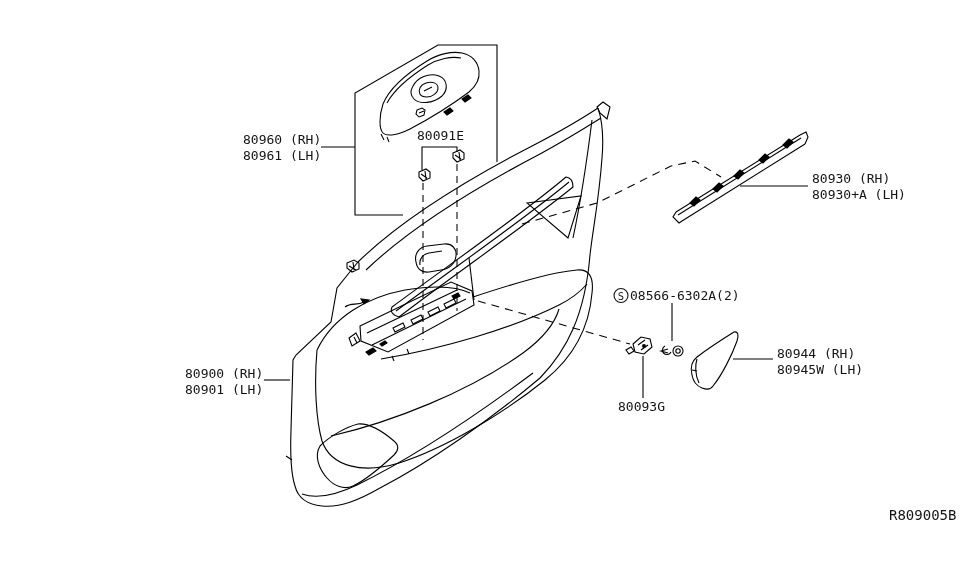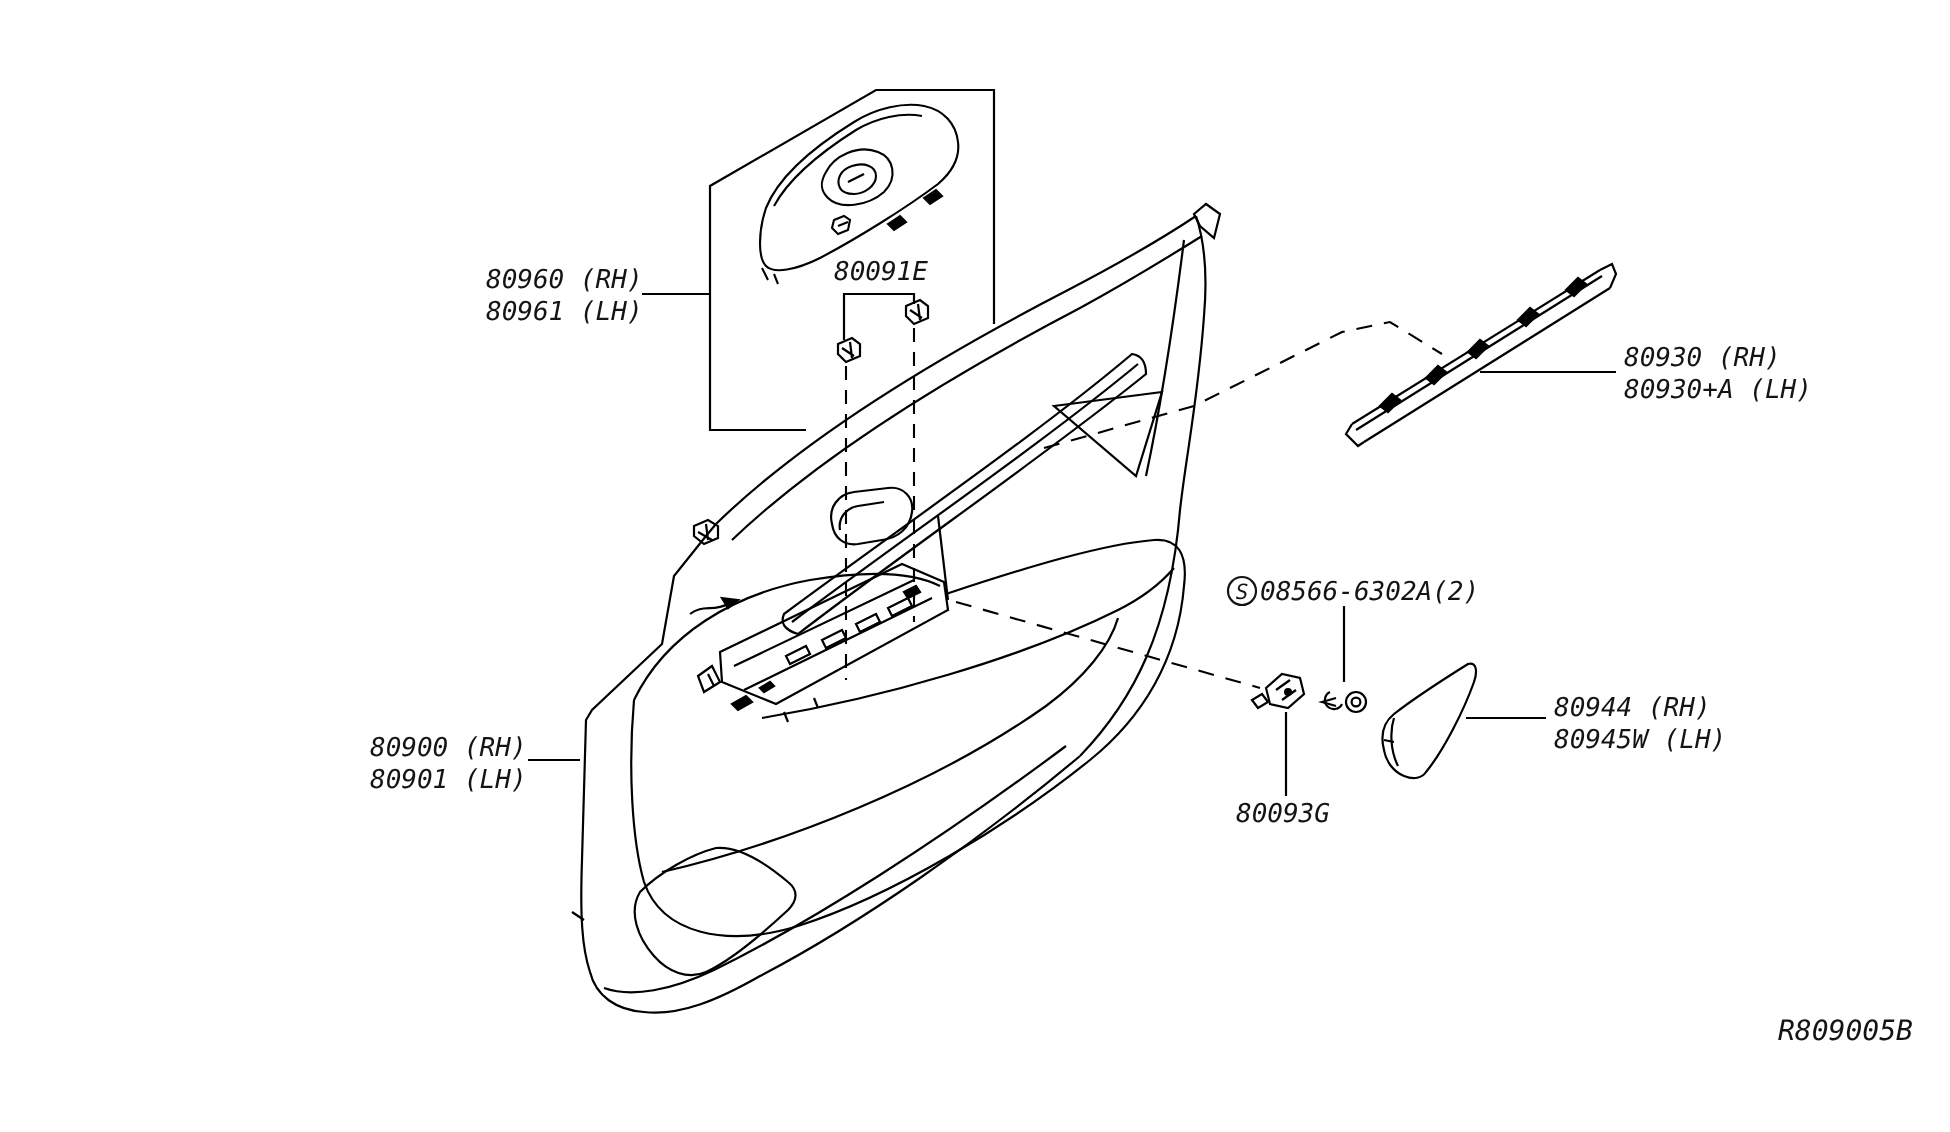--- a/index.html
+++ b/index.html
@@ -1,16 +1,16 @@
 <!DOCTYPE html>
 <html><head>
 <meta charset="utf-8">
 <style>
   html,body{margin:0;padding:0;background:#ffffff;width:975px;height:566px;overflow:hidden;}
-  #stage{position:relative;width:975px;height:566px;background:#fff;font-style:italic;}
+  #stage{position:relative;width:975px;height:566px;background:#fff;}
   svg{position:absolute;left:0;top:0;}
   svg text{font-family:"DejaVu Sans Mono","Liberation Mono",monospace;font-size:13px;fill:#141414;white-space:pre;}
   svg text.ref{font-size:14px;}
   svg text.scirc{font-size:10.5px;}
 </style>
 </head>
 <body>
 
 <div id="stage">
 <svg width="975" height="566" viewBox="0 0 975 566">

